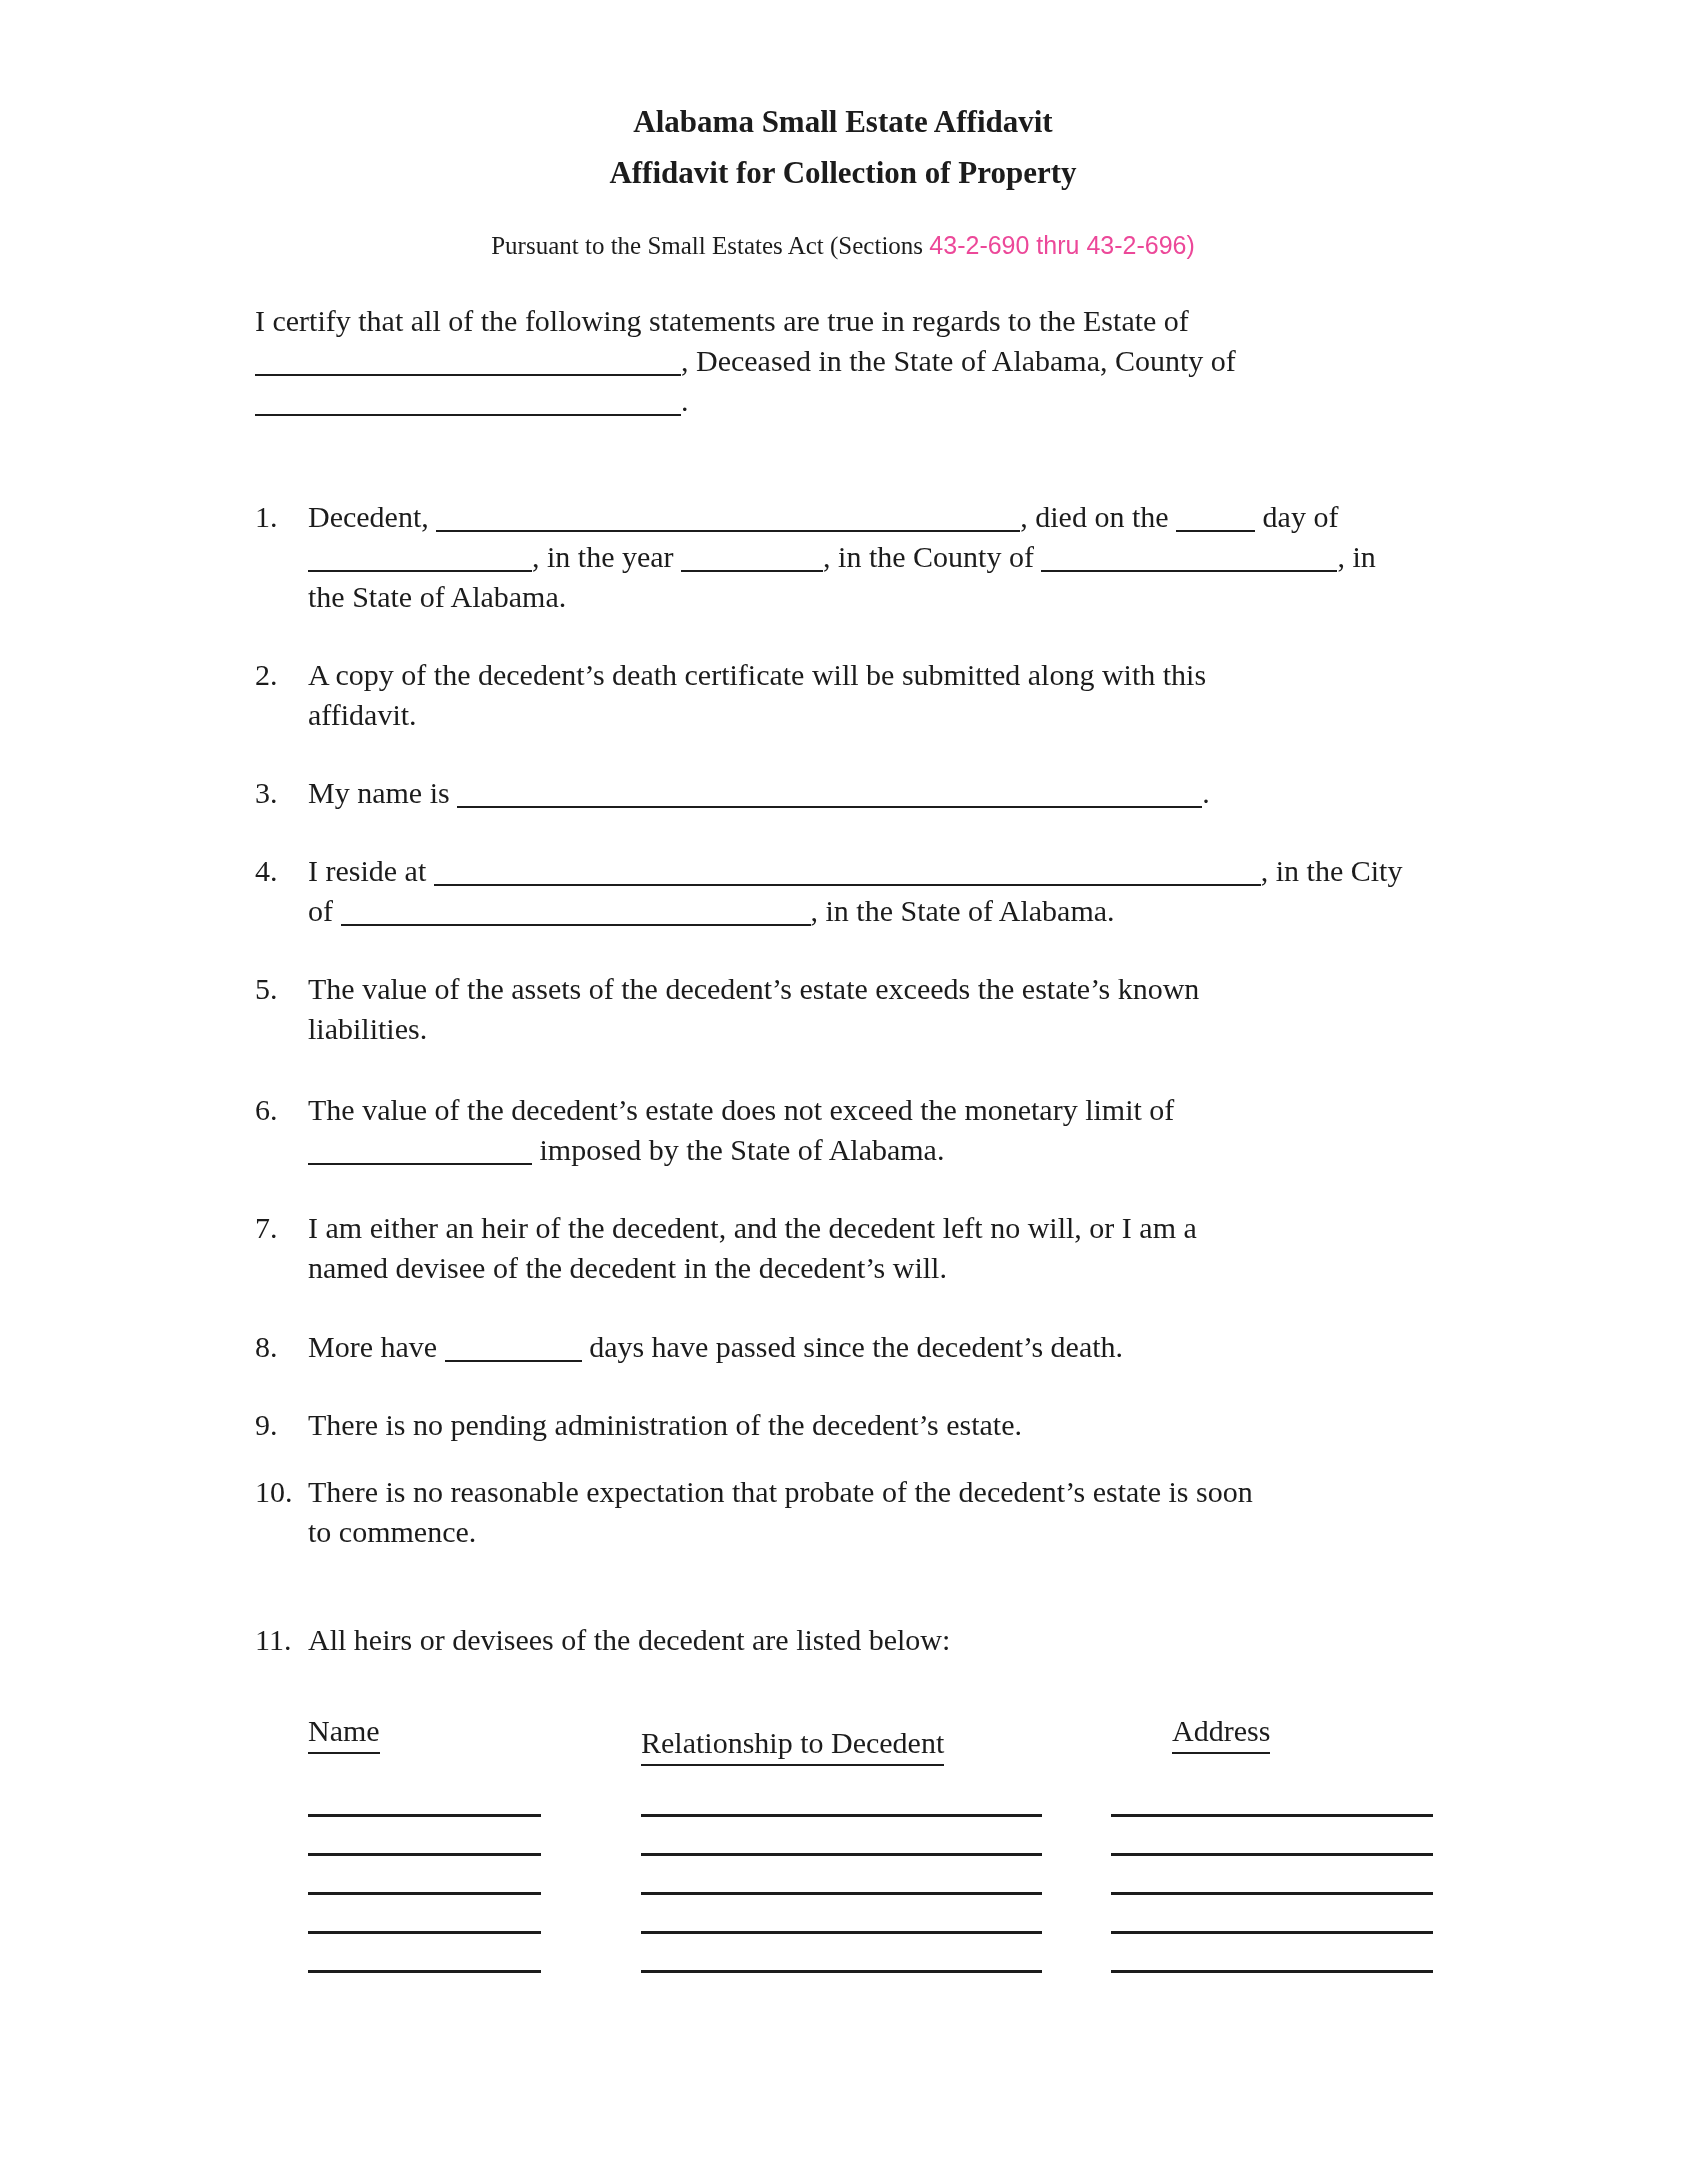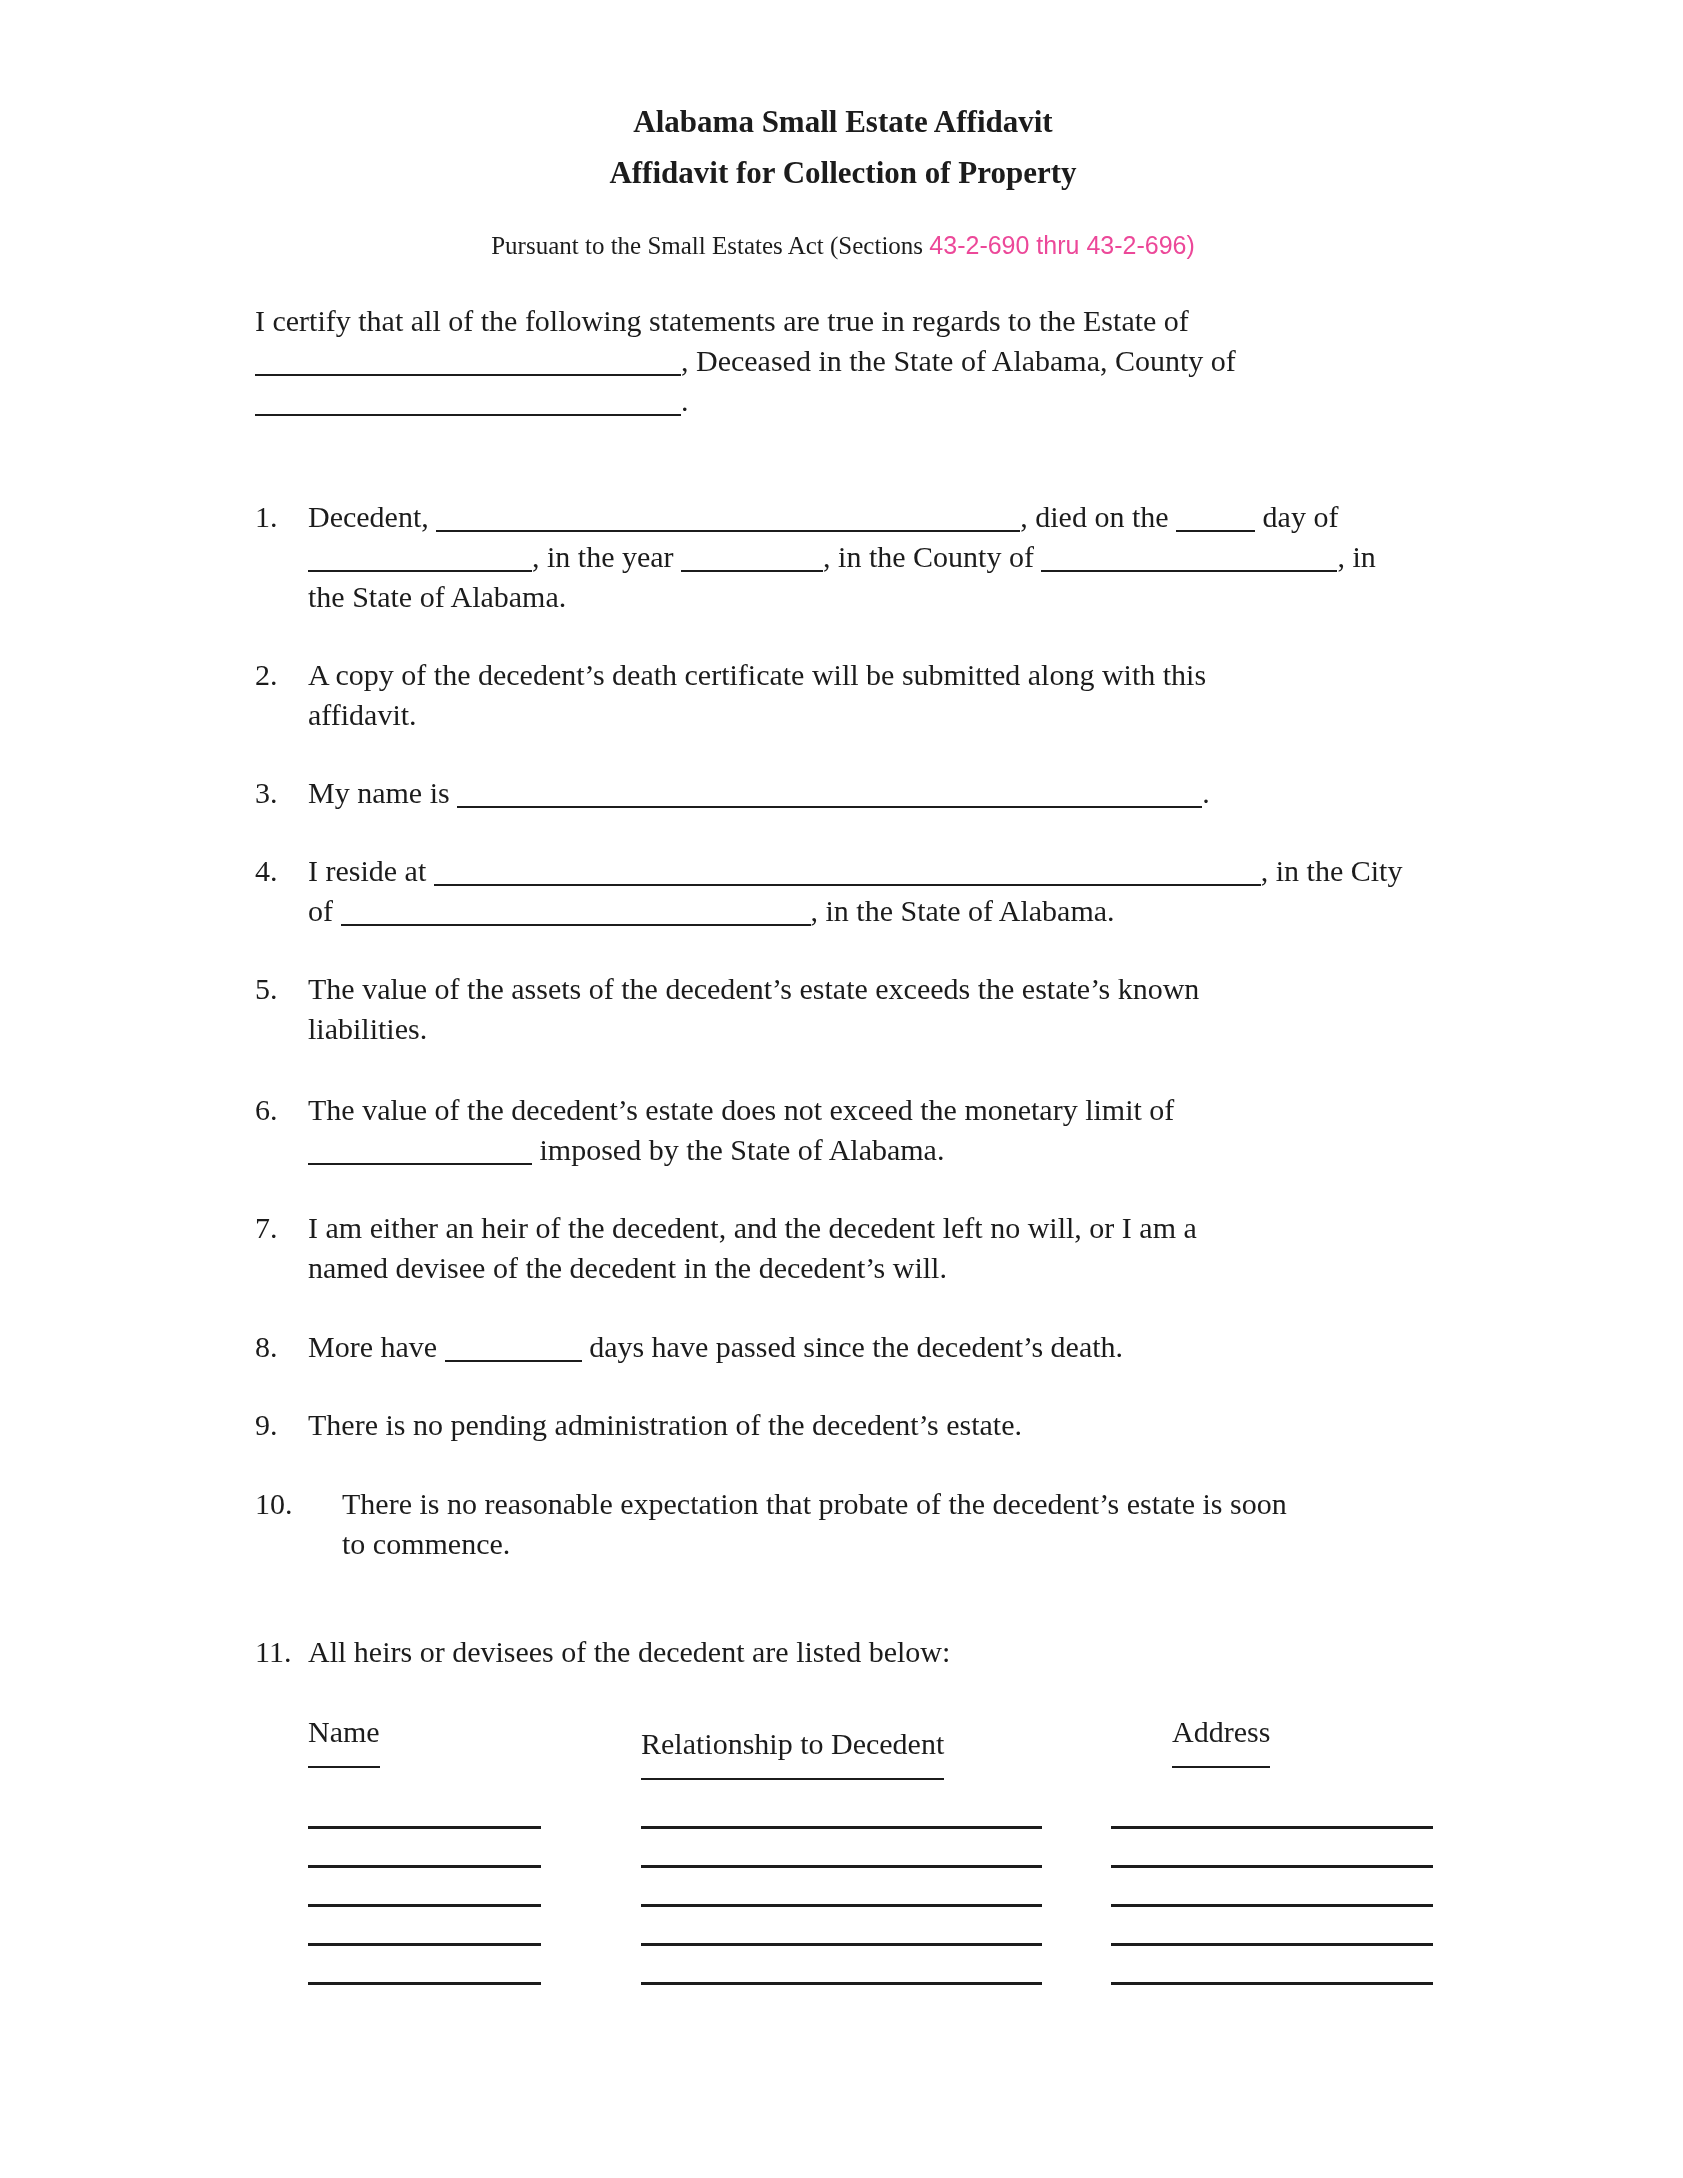--- a/index.html
+++ b/index.html
@@ -15,25 +15,25 @@
   .subtitle{text-align:center;font-size:25px;line-height:32px;margin-top:31px;}
   .subtitle .gray{font-family:"Liberation Sans","DejaVu Sans",sans-serif;color:#ec4899;}
   .intro{margin-top:39px;}
   .line{white-space:pre;}
   .blank{display:inline-block;height:0;border-bottom:2px solid #1c1c1c;vertical-align:-5px;}
   .item{display:flex;margin-top:38px;}
   .item .num{flex:0 0 53px;}
   .item-1{margin-top:76px;}
   .item-6{margin-top:41px;}
   .item-8{margin-top:39px;}
-  .item-10{margin-top:39px;gap:34px;}
+  .item-10{margin-top:27px;}
   .item-11{margin-top:68px;}
   .heirs{margin-left:53px;}
   .thead{position:relative;height:46px;margin-top:42px;}
-  .th{position:absolute;top:0;display:inline-block;padding-bottom:16px;border-bottom:2px solid #1c1c1c;line-height:36px;}
+  .th{position:absolute;top:11px;display:inline-block;padding-bottom:3px;border-bottom:2px solid #1c1c1c;line-height:36px;}
   .col0{left:0;}
   .col1{left:333px;margin-top:12px;}
   .col2{left:840px;margin-left:24px;}
   .rows{margin-top:30px;}
   .trow{position:relative;height:39px;}
   .rl{position:absolute;bottom:0;height:0;border-bottom:3px solid #1c1c1c;}
   .rcol0{left:0;}
   .rcol1{left:333px;}
   .rcol2{left:803px;}
 </style>

